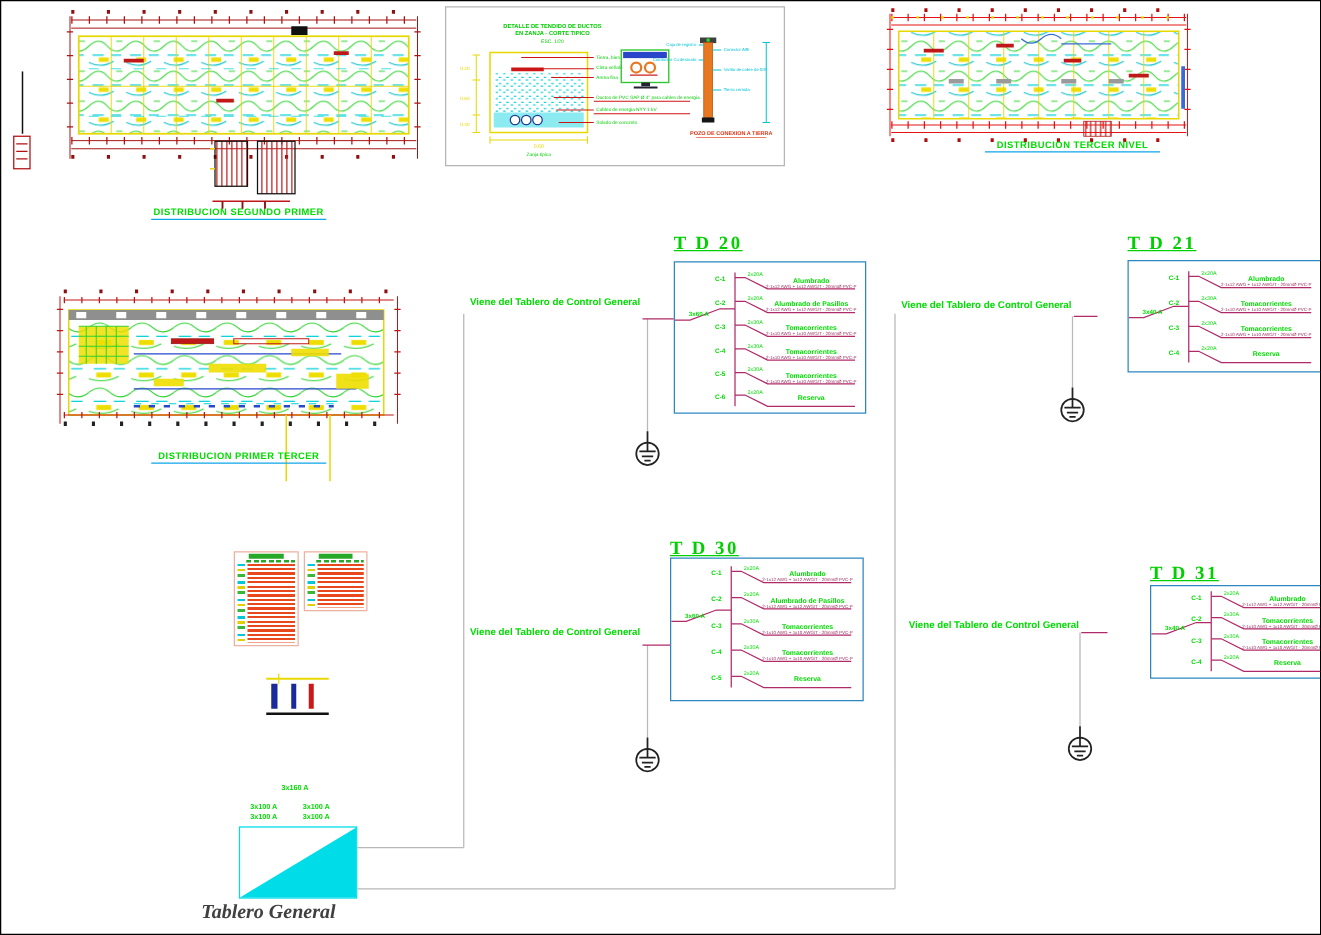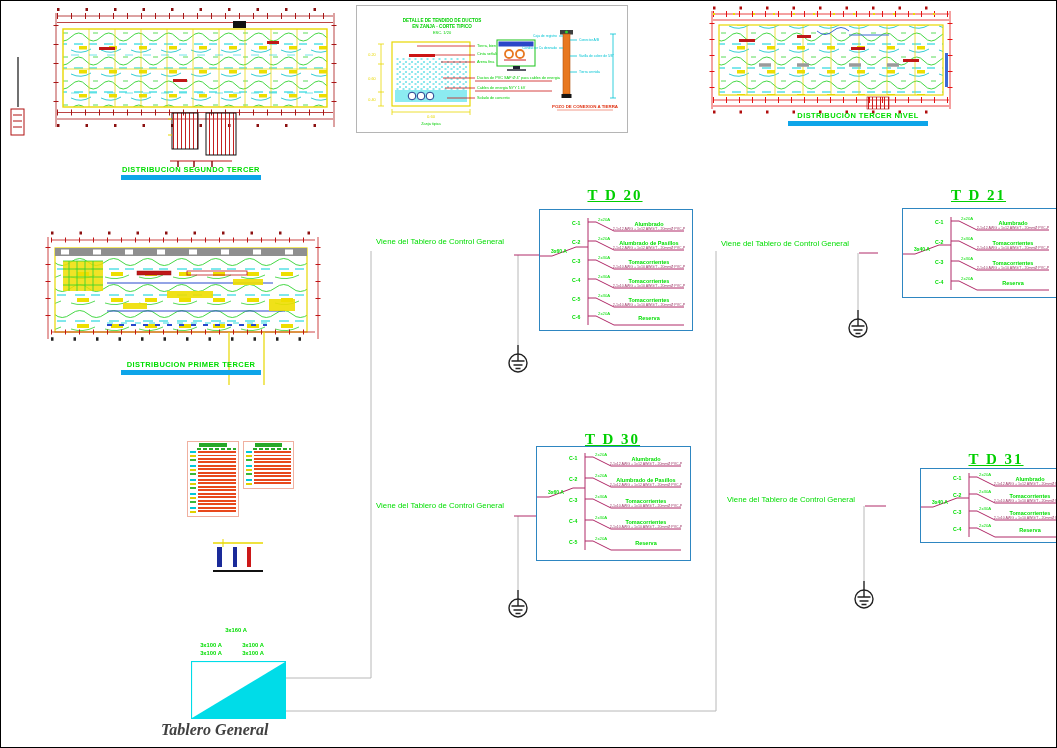--- a/index.html
+++ b/index.html
@@ -4,31 +4,31 @@
 <style>
   html,body{margin:0;padding:0;background:#fff}
   #canvas{position:relative;width:1055px;height:746px;background:#fff;border:1px solid #000;
           font-family:"Liberation Sans",sans-serif;overflow:hidden}
   .abs{position:absolute}
   svg{display:block}
   svg text{font-family:"Liberation Sans",sans-serif}
   
   .pnl{position:absolute}
   .tdtitle{position:absolute;color:#00cf00;font-family:"Liberation Serif",serif;font-weight:bold;
-           font-size:15px;text-align:center;text-decoration:underline;letter-spacing:2px;white-space:nowrap}
+           font-size:15px;text-decoration:underline;letter-spacing:2px;white-space:nowrap}
   .tdbox{position:absolute;border:1.2px solid #2e86c1}
   .mg{stroke:#b02a68;stroke-width:1;fill:none}
   .tg5{font-size:5.2px;font-weight:bold;fill:#00dd00}
   .tg4{font-size:4.3px;fill:#00dd00}
   .tl{font-size:5.5px;font-weight:bold;fill:#00dd00;text-anchor:middle}
   .ts{font-size:3.6px;fill:#9c3464;text-anchor:middle}
   .tm{font-size:5px;font-weight:bold;fill:#00dd00;text-anchor:middle}
-  .viene{position:absolute;font-size:7.8px;font-weight:normal;color:#00dd00;white-space:nowrap}
+  .viene{position:absolute;font-size:7.8px;font-weight:bold;color:#00dd00;white-space:nowrap}
   .planlabel{position:absolute;color:#00dd00;font-weight:bold;font-size:7.5px;text-align:center;
-             letter-spacing:.4px;border-bottom:5px solid #0ea5e9;padding-bottom:1px;white-space:nowrap}
+             letter-spacing:.4px;border-bottom:1px solid #0ea5e9;padding-bottom:1px;white-space:nowrap}
   .tg-label{position:absolute;color:#404040;font-family:"Liberation Serif",serif;font-style:italic;
             font-weight:bold;font-size:16px;text-align:left}
   
   .legend{position:absolute;border:1px solid #f0b0a0;background:#fff}
   .lg-hdr{position:absolute;top:1px;left:22%;width:56%;height:3.5px;background:#28a828}
   .lg-sub{position:absolute;top:6px;left:9px;right:2px;height:2px;
           background:repeating-linear-gradient(90deg,#28a828 0 4px,rgba(0,0,0,0) 4px 6px)}
   .lg-body{position:absolute;left:10px;right:2px;top:9px;bottom:2px;
            background:repeating-linear-gradient(180deg,#e8481c 0 1.8px,rgba(0,0,0,0) 1.8px 3.5px)}
   .lg-sym{position:absolute;left:2px;top:9px;bottom:2px;width:6px;
@@ -107,21 +107,21 @@
     <path d="M30 88 H280" stroke="#00d0d8" stroke-width="0.8" stroke-dasharray="8 10" opacity="0.7"></path>
     <rect x="192" y="16" width="13" height="7" fill="#111"></rect>
     <rect x="58" y="42" width="16" height="3" fill="#c01818"></rect>
     <rect x="132" y="74" width="14" height="3" fill="#c01818"></rect>
     <rect x="226" y="36" width="12" height="3" fill="#c01818"></rect>
     <line x1="16" y1="107.5" x2="292" y2="107.5" stroke="#a81414" stroke-width="0.8"></line>
     <line x1="16" y1="107.5" x2="292" y2="107.5" stroke="#a81414" stroke-width="6" stroke-dasharray="1 13"></line>
     <line x1="16" y1="114" x2="292" y2="114" stroke="#a81414" stroke-width="0.8"></line>
     <line x1="16" y1="120.5" x2="292" y2="120.5" stroke="#8c1010" stroke-width="3" stroke-dasharray="2.5 26"></line>
   </svg>
-  <div class="planlabel" style="left:120px;top:164px;width:140px">DISTRIBUCION SEGUNDO TERCER</div>
+  <div class="planlabel" style="left:120px;top:164px;width:140px">DISTRIBUCION SEGUNDO PRIMER</div>
 
   <svg class="abs" style="left:163px;top:108px" width="80" height="62">
     <rect x="8" y="4" width="26" height="36" fill="url(#redhatch)" stroke="#111" stroke-width="1"></rect>
     <rect x="42" y="4" width="30" height="42" fill="url(#redhatch)" stroke="#111" stroke-width="1"></rect>
     <path d="M6 52 H68" stroke="#c01818" stroke-width="1.2"></path>
     <path d="M14 52 V58 M30 52 V58 M48 52 V58" stroke="#8c1010" stroke-width="1.5"></path>
     <path d="M4 10 h4 M4 26 h4" stroke="#e8d800" stroke-width="1.2"></path>
   </svg>
 
   <svg class="abs" style="left:6px;top:56px" width="22" height="84">

